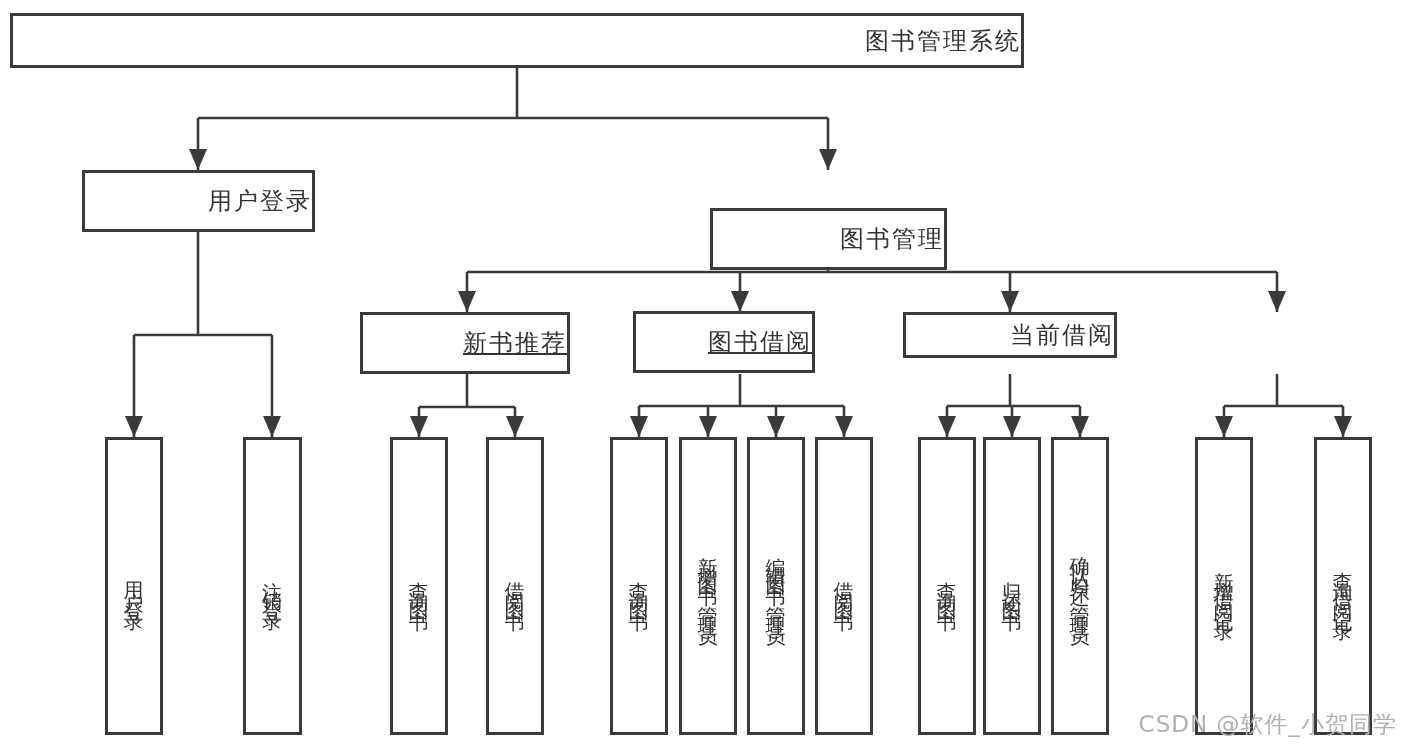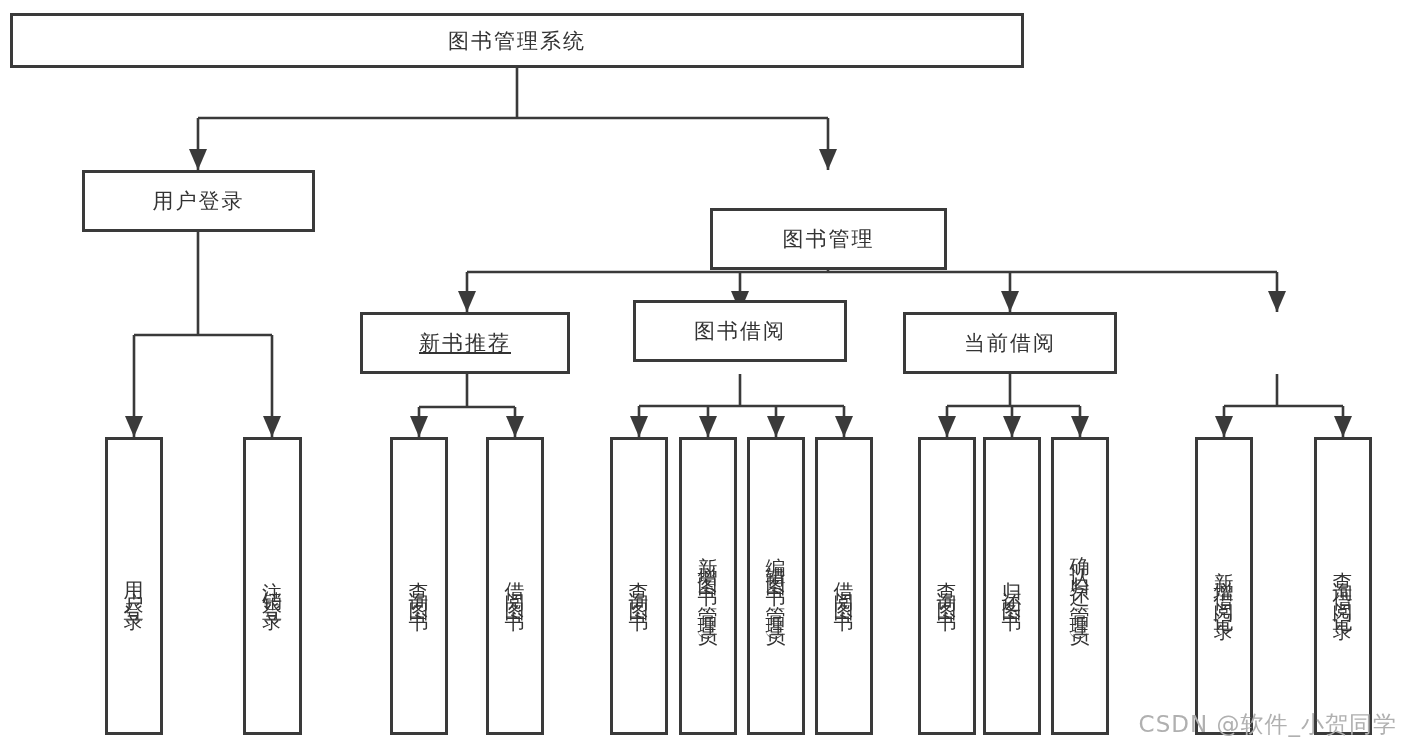--- a/index.html
+++ b/index.html
@@ -16,21 +16,21 @@
     overflow:hidden;
   }
   .connectors{position:absolute;left:0;top:0;width:1405px;height:747px;}
   .connectors path{stroke:var(--line);stroke-width:2.6;fill:none;}
   .connectors polygon{fill:var(--line);stroke:none;}
   .node{
     position:absolute;box-sizing:border-box;
     border:3px solid var(--line);background:var(--box-background);
     display:flex;align-items:center;justify-content:center;
   }
-  .hnode{font-size:21px;letter-spacing:2px;white-space:nowrap;}
+  .hnode{font-size:24px;letter-spacing:2px;white-space:nowrap;justify-content:flex-end;}
   .vnode{font-size:20px;}
   .vnode .vtext{
     writing-mode:vertical-rl;text-orientation:mixed;
     letter-spacing:10px;line-height:1;white-space:nowrap;
   }
   .watermark{
     position:absolute;right:8px;bottom:7px;
     font-size:23px;letter-spacing:1px;color:var(--watermark);white-space:nowrap;
   }
 </style>
@@ -82,24 +82,24 @@
   <div class="node hnode" style="left:82px;top:170px;width:233px;height:62px;">
     <span>用户登录</span>
   </div>
   <div class="node hnode" style="left:710px;top:170px;width:237px;height:62px;margin-top:38px;">
     <span>图书管理</span>
   </div>
 
   <div class="node hnode" style="left:360px;top:312px;width:210px;height:62px;text-decoration:underline;">
     <span>新书推荐</span>
   </div>
-  <div class="node hnode" style="left:633px;top:300px;width:214px;height:62px;">
+  <div class="node hnode" style="left:633px;top:311px;width:182px;height:62px;text-decoration:underline;">
     <span>图书借阅</span>
   </div>
-  <div class="node hnode" style="left:903px;top:312px;width:214px;height:62px;">
+  <div class="node hnode" style="left:903px;top:312px;width:214px;height:46px;">
     <span>当前借阅</span>
   </div>
 
   <div class="node vnode" style="left:105px;top:437px;width:58px;height:298px;">
     <span class="vtext">用户登录</span>
   </div>
   <div class="node vnode" style="left:243px;top:437px;width:59px;height:298px;">
     <span class="vtext">注销登录</span>
   </div>
 

